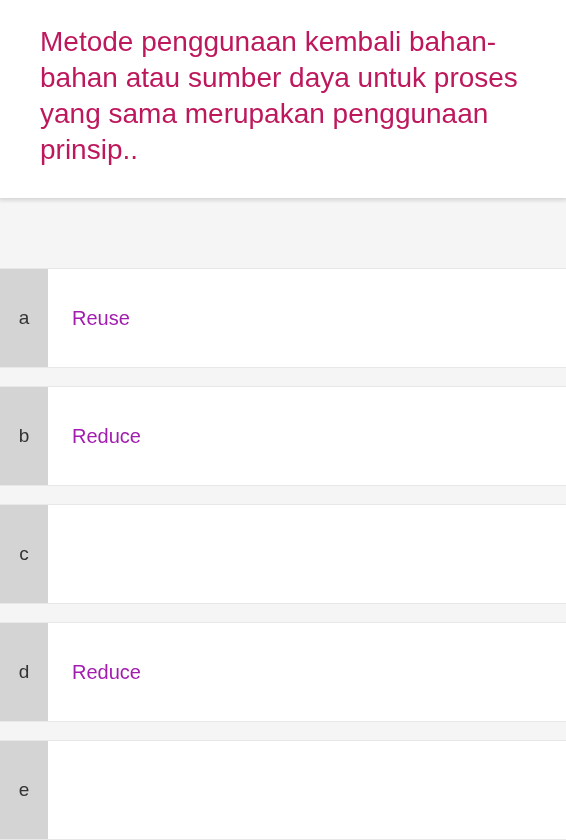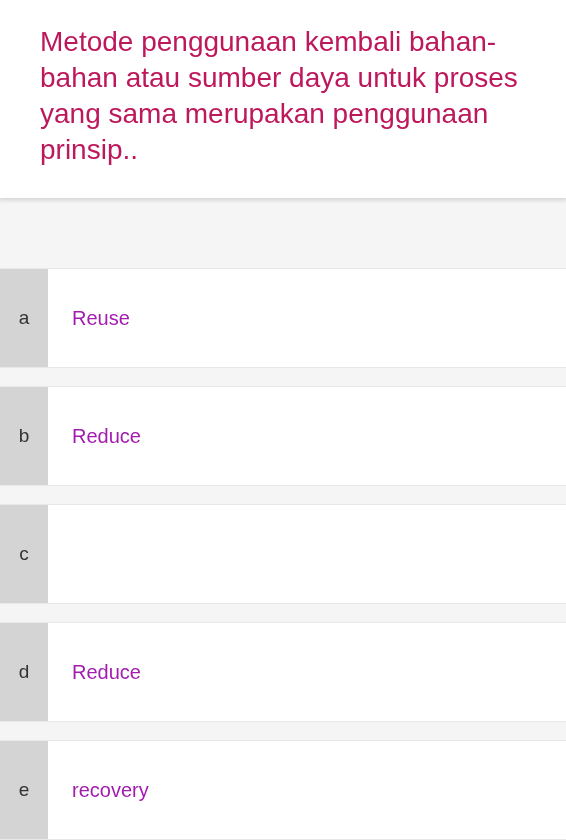--- a/index.html
+++ b/index.html
@@ -86,15 +86,14 @@
   </div>
   <div class="answer-option">
     <div class="answer-letter">c</div>
   </div>
   <div class="answer-option">
     <div class="answer-letter">d</div>
     <div class="answer-text">Reduce</div>
   </div>
   <div class="answer-option">
     <div class="answer-letter">e</div>
-    <div class="answer-text">recovery</div>
   </div>
 </div>
 
 </body></html>

